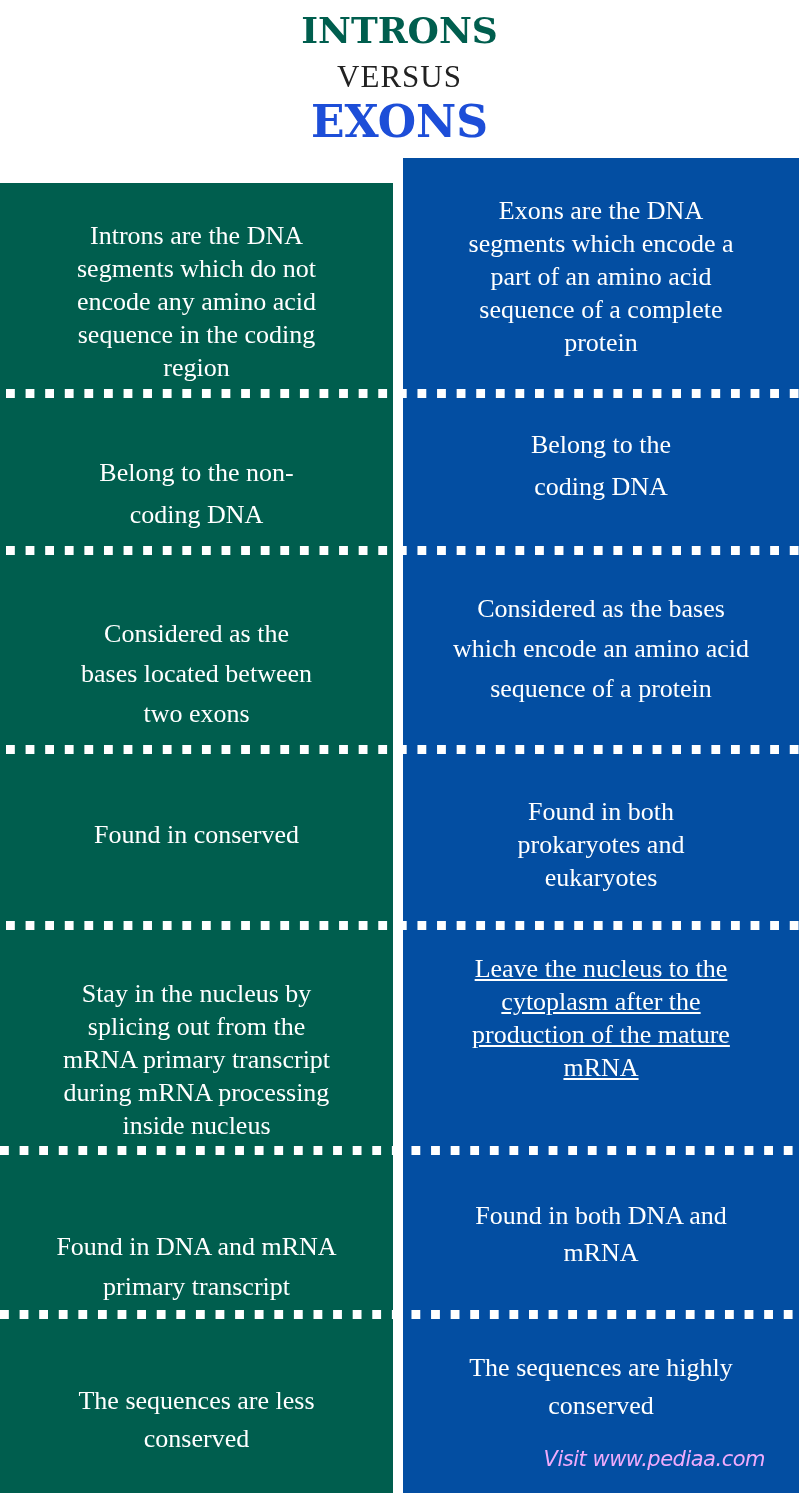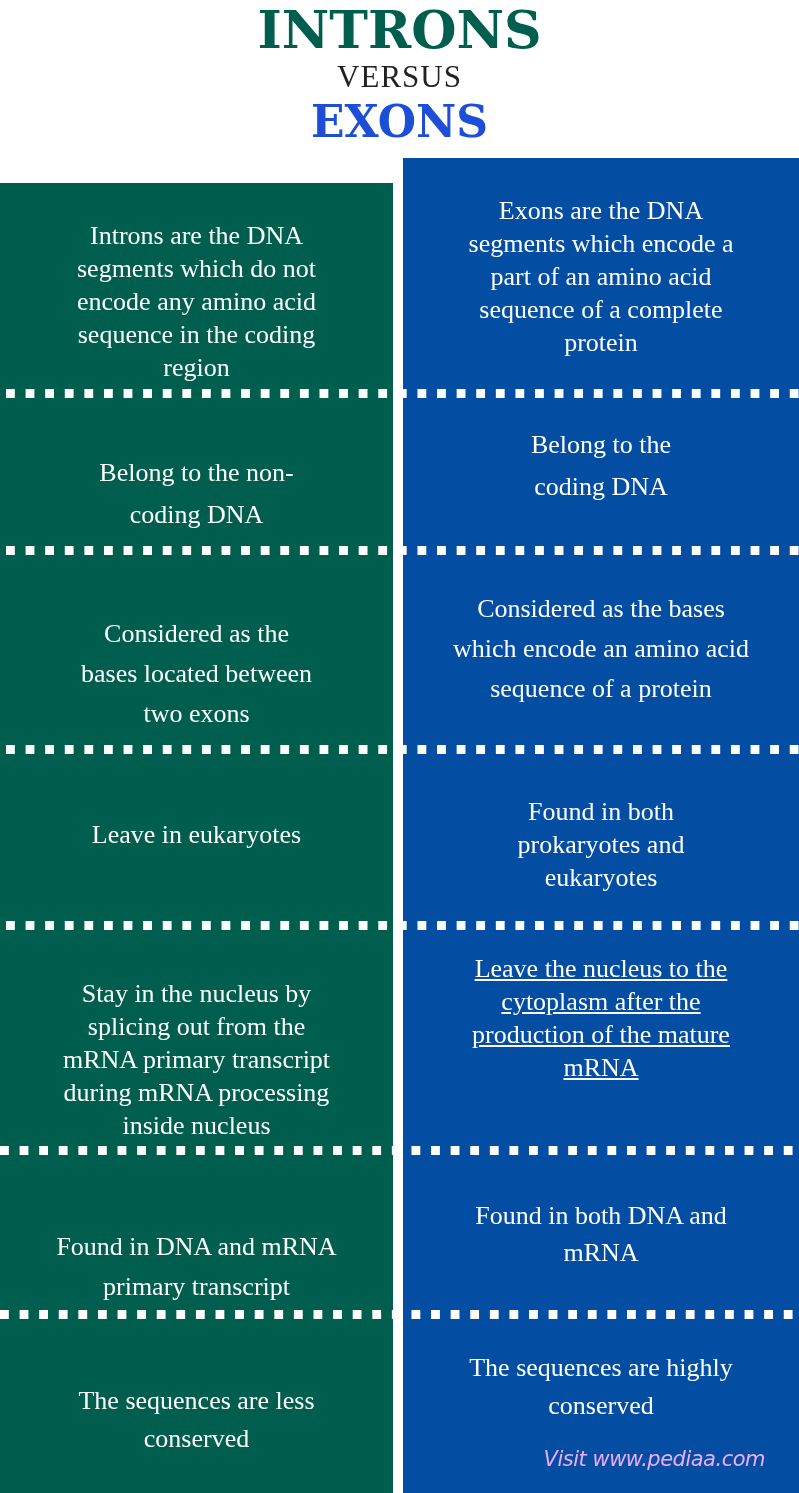--- a/index.html
+++ b/index.html
@@ -2,21 +2,21 @@
 <html><head>
   <meta charset="utf-8">
   <style>
     html, body { margin: 0; padding: 0; background: #ffffff; }
     body { width: 799px; height: 1493px; position: relative; overflow: hidden; }
     .header { position: absolute; left: 0; top: 0; width: 799px; height: 158px; background: #ffffff; }
     .title-top, .title-versus, .title-bottom {
       position: absolute; left: 0; width: 799px; text-align: center;
       font-family: "DejaVu Serif", "Liberation Serif", serif;
     }
-    .title-top { top: 4px; font-size: 52px; font-weight: bold; letter-spacing: 0px; line-height: 52px; }
+    .title-top { top: 4px; font-size: 36px; font-weight: bold; letter-spacing: 0px; line-height: 52px; }
     .title-versus { top: 60px; font-size: 31px; font-weight: normal; line-height: 34px; color: #222; font-family: "Liberation Serif", serif; letter-spacing: 1px; }
     .title-bottom { top: 96px; font-size: 44px; font-weight: bold; line-height: 52px; }
 
     .col { position: absolute; top: 158px; height: 1335px; }
     .col-left { left: 0; width: 393px; margin-top: 25px; }
     .col-right { left: 403px; width: 396px; }
 
     .cell {
       position: absolute; left: 0; right: 0;
       text-align: center; color: #ffffff;
@@ -50,21 +50,21 @@
   <div class="cell" style="top:36px; line-height:33px;">Introns are the DNA
 segments which do not
 encode any amino acid
 sequence in the coding
 region</div>
   <div class="cell" style="top:269px; line-height:42px;">Belong to the non-
 coding DNA</div>
   <div class="cell" style="top:431px; line-height:40px;">Considered as the
 bases located between
 two exons</div>
-  <div class="cell" style="top:635px; line-height:33px;">Leave in eukaryotes</div>
+  <div class="cell" style="top:635px; line-height:33px;">Found in conserved</div>
   <div class="cell" style="top:794px; line-height:33px;">Stay in the nucleus by
 splicing out from the
 mRNA primary transcript
 during mRNA processing
 inside nucleus</div>
   <div class="cell" style="top:1044px; line-height:40px;">Found in DNA and mRNA
 primary transcript</div>
   <div class="cell" style="top:1199px; line-height:38px;">The sequences are less
 conserved</div>
 </div>

